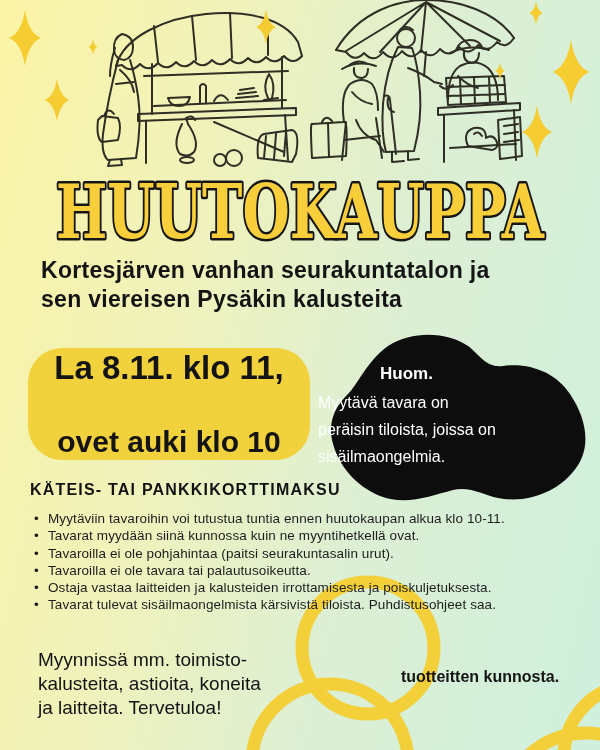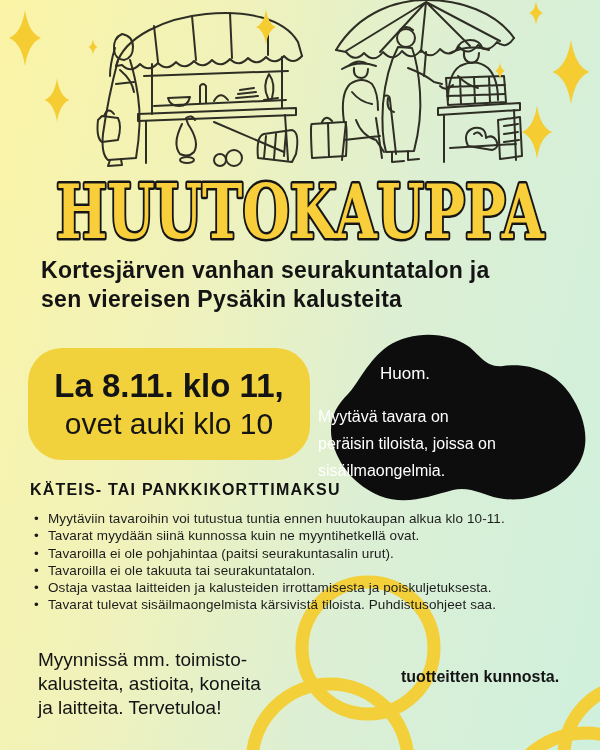--- a/index.html
+++ b/index.html
@@ -11,27 +11,27 @@
   .layer{position:absolute;left:0;top:0;width:600px;height:750px;pointer-events:none;}
   .illus{position:absolute;}
   .title-svg{position:absolute;left:0;top:176px;width:600px;height:80px;}
   .title-svg text{
     font-family:"DejaVu Serif","Liberation Serif",serif;font-weight:bold;font-size:74px;
     fill:#F8CE3B;stroke:#161616;stroke-width:5px;paint-order:stroke;stroke-linejoin:round;
   }
   .subtitle{position:absolute;left:0;top:256px;width:600px;
     font-weight:bold;font-size:23px;line-height:29px;letter-spacing:0.3px;color:#141414;padding-left:41px;}
   .date-box{position:absolute;left:28px;top:348px;width:282px;height:112px;border-radius:34px;
-    background:#F2D23C;display:flex;flex-direction:column;justify-content:center;align-items:center;}
+    background:#F2D23C;display:flex;flex-direction:column;justify-content:space-between;align-items:center;}
   .date-box .l1{font-weight:bold;font-size:33px;line-height:40px;color:#141414;}
-  .date-box .l2{font-weight:normal;font-size:30px;line-height:36px;color:#141414;}
+  .date-box .l2{font-weight:bold;font-size:30px;line-height:36px;color:#141414;}
   .notice{position:absolute;left:318px;top:328px;width:280px;height:185px;}
   .notice svg{position:absolute;left:0;top:0;width:100%;height:100%;}
   .notice .txt{position:absolute;left:0;top:36px;width:100%;color:#ffffff;}
-  .notice .huom{font-weight:normal;font-size:17px;padding-left:62px;margin-bottom:19px;}
+  .notice .huom{font-weight:bold;font-size:17px;padding-left:62px;margin-bottom:5px;}
   .notice .nline{text-align:left;font-size:16px;line-height:27px;}
   .payment{position:absolute;left:30px;top:481px;font-weight:bold;font-size:16px;
     letter-spacing:1.2px;color:#121212;text-align:right;}
   .terms{position:absolute;left:30px;top:510px;width:560px;margin:0;padding:0;list-style:none;}
   .terms li{font-size:13.5px;line-height:17.3px;letter-spacing:0.1px;color:#1d1d1d;
     padding-left:18px;position:relative;}
   .terms li::before{content:"•";position:absolute;left:4px;top:0;font-size:13.5px;}
   .sale-info{position:absolute;left:38px;top:648px;font-weight:normal;font-size:19px;
     line-height:24px;color:#141414;}
   .disclaimer{position:absolute;left:390px;top:666px;width:180px;text-align:center;
@@ -178,21 +178,21 @@
       <div class="nline">sisäilmaongelmia.</div>
     </div>
   </div>
 
   <div class="payment">KÄTEIS- TAI PANKKIKORTTIMAKSU</div>
 
   <ul class="terms">
     <li>Myytäviin tavaroihin voi tutustua tuntia ennen huutokaupan alkua klo 10-11.</li>
     <li>Tavarat myydään siinä kunnossa kuin ne myyntihetkellä ovat.</li>
     <li>Tavaroilla ei ole pohjahintaa (paitsi seurakuntasalin urut).</li>
-    <li>Tavaroilla ei ole takuuta tai seurakuntatalon.</li>
+    <li>Tavaroilla ei ole tavara tai palautusoikeutta.</li>
     <li>Ostaja vastaa laitteiden ja kalusteiden irrottamisesta ja poiskuljetuksesta.</li>
     <li>Tavarat tulevat sisäilmaongelmista kärsivistä tiloista. Puhdistusohjeet saa.</li>
   </ul>
 
   <div class="sale-info">
     <div>Myynnissä mm. toimisto-</div>
     <div>kalusteita, astioita, koneita</div>
     <div>ja laitteita. Tervetuloa!</div>
   </div>
 

